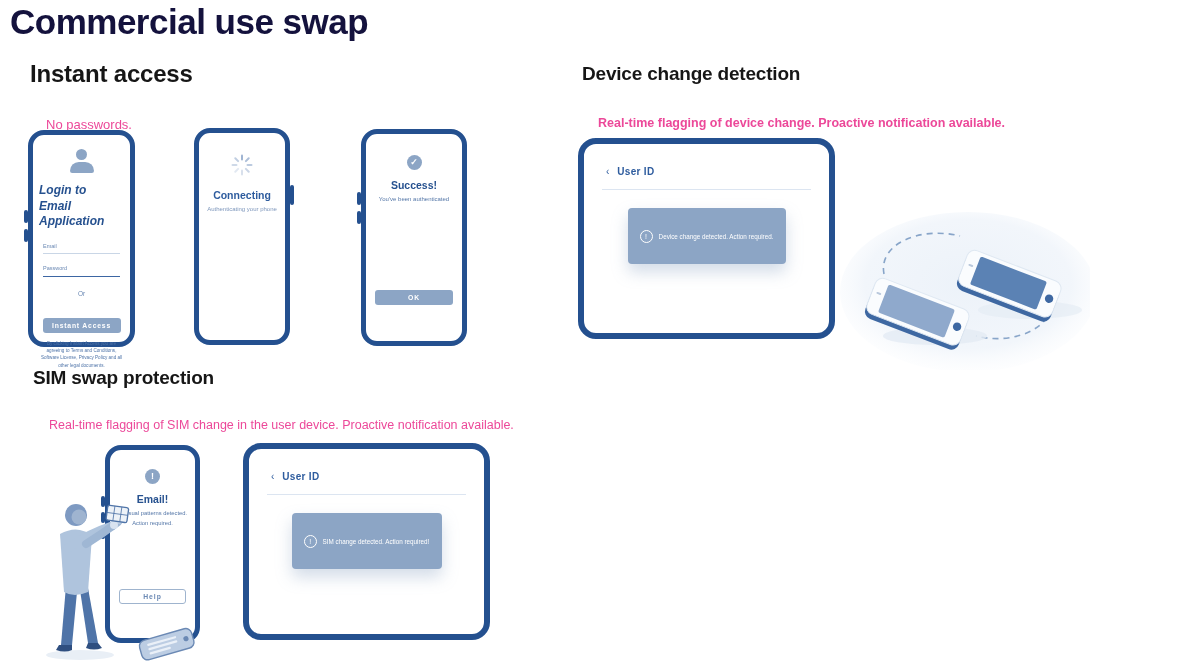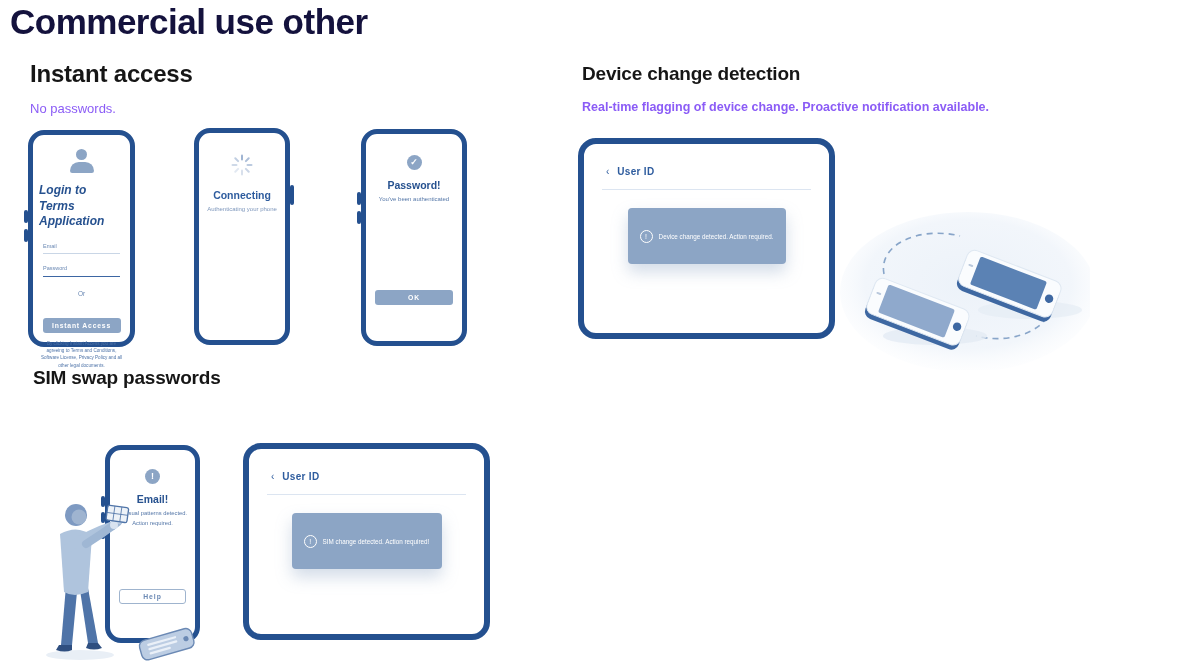--- a/index.html
+++ b/index.html
@@ -3,21 +3,21 @@
 <meta charset="utf-8">
 <style>
   html,body{margin:0;padding:0;background:#fff;}
   body{font-family:"Liberation Sans", sans-serif;}
   .slide{position:relative;width:1187px;height:668px;background:#ffffff;overflow:hidden;}
 
   
   .main-title{position:absolute;left:10px;top:2px;margin:0;font-size:35px;font-weight:bold;
     color:var(--title_navy,#14123D);letter-spacing:-.5px;}
   .sec-heading{position:absolute;margin:0;font-size:19px;font-weight:bold;color:#161616;letter-spacing:-.2px;}
-  .sec-sub{position:absolute;margin:0;font-size:12.5px;color:#8b5cf6;}
+  .sec-sub{position:absolute;margin:16px;font-size:12.5px;color:#ec4899;}
 
   #instant-heading{left:30px;top:60px;font-size:24px;}
   #instant-sub{left:30px;top:101px;font-size:13px;}
   #device-heading{left:582px;top:63px;}
   #device-sub{left:582px;top:100px;font-weight:bold;}
   #sim-heading{left:33px;top:367px;}
   #sim-sub{left:33px;top:402px;}
 
   
   .phone{position:absolute;box-sizing:border-box;background:#fff;border:5px solid var(--navy,#24508F);
@@ -76,35 +76,35 @@
 
   
   .devices-svg{position:absolute;left:840px;top:210px;width:250px;height:160px;}
   .person-svg{position:absolute;left:28px;top:498px;width:185px;height:168px;z-index:2;}
 </style>
 </head>
 <body>
 
 <div class="slide">
 
-  <h1 class="main-title">Commercial use other</h1>
+  <h1 class="main-title">Commercial use swap</h1>
 
   <h2 id="instant-heading" class="sec-heading">Instant access</h2>
   <p id="instant-sub" class="sec-sub">No passwords.</p>
 
   <div id="phone-login" class="phone">
     <div class="tab" style="left:-9px;top:75px;height:13px;"></div>
     <div class="tab" style="left:-9px;top:94px;height:13px;"></div>
     <div class="avatar">
       <div class="head"></div>
         <div class="shoulders"></div>
     </div>
     <div class="login-heading">
       <div>Login to</div>
-      <div>Terms Application</div>
+      <div>Email Application</div>
     </div>
     <div class="field email">
       <div class="flabel">Email</div>
     </div>
     <div class="field password">
       <div class="flabel">Password</div>
     </div>
     <div class="or">Or</div>
     <button class="btn-steel">Instant Access</button>
     <p class="legal">By clicking Instant Access you are agreeing to Terms and Conditions, Software License, Privacy Policy and all other legal documents.</p>
@@ -128,21 +128,21 @@
       <div class="p-heading">Connecting</div>
       <div class="p-sub">Authenticating your phone</div>
     </div>
   </div>
 
   <div id="phone-success" class="phone">
     <div class="tab" style="left:-9px;top:58px;height:13px;"></div>
     <div class="tab" style="left:-9px;top:77px;height:13px;"></div>
     <div class="center-top">
       <div class="circle-icon"><span>✓</span></div>
-      <div class="p-heading" style="color:#26518F;">Password!</div>
+      <div class="p-heading" style="color:#26518F;">Success!</div>
       <div class="p-sub" style="color:#5577A8;">You've been authenticated</div>
     </div>
     <button class="btn-ok">OK</button>
   </div>
 
   <h2 id="device-heading" class="sec-heading">Device change detection</h2>
   <p id="device-sub" class="sec-sub">Real-time flagging of device change. Proactive notification available.</p>
 
   <div id="tablet-device" class="tablet">
     <div class="tab-nav">
@@ -180,21 +180,22 @@
 
     <g transform="translate(130,38) rotate(21)">
       <rect x="0" y="5" width="100" height="38" rx="8" fill="#3E68A2"></rect>
       <rect x="0" y="0" width="100" height="38" rx="8" fill="#FAFCFE" stroke="#DFE8F2"></rect>
       <rect x="13" y="4" width="71" height="30" rx="2" fill="#5B82B4"></rect>
       <circle cx="92" cy="19" r="4.2" fill="#3E68A2"></circle>
       <rect x="4.5" y="15" width="5" height="2" rx="1" fill="#B9C8DC"></rect>
     </g>
   </svg>
 
-  <h2 id="sim-heading" class="sec-heading">SIM swap passwords</h2>
+  <h2 id="sim-heading" class="sec-heading">SIM swap protection</h2>
+  <p id="sim-sub" class="sec-sub">Real-time flagging of SIM change in the user device. Proactive notification available.</p>
 
   <div id="phone-error" class="phone">
     <div class="tab" style="left:-9px;top:46px;height:11px;"></div>
     <div class="tab" style="left:-9px;top:62px;height:11px;"></div>
     <div class="tab" style="left:-9px;top:78px;height:11px;"></div>
     <div class="center-top" style="padding-top:19px;">
       <div class="circle-icon"><span>!</span></div>
       <div class="p-heading">Email!</div>
       <div class="p-sub">Unusual patterns detected.</div>
       <div class="p-sub" style="margin-top:1px;">Action required.</div>

